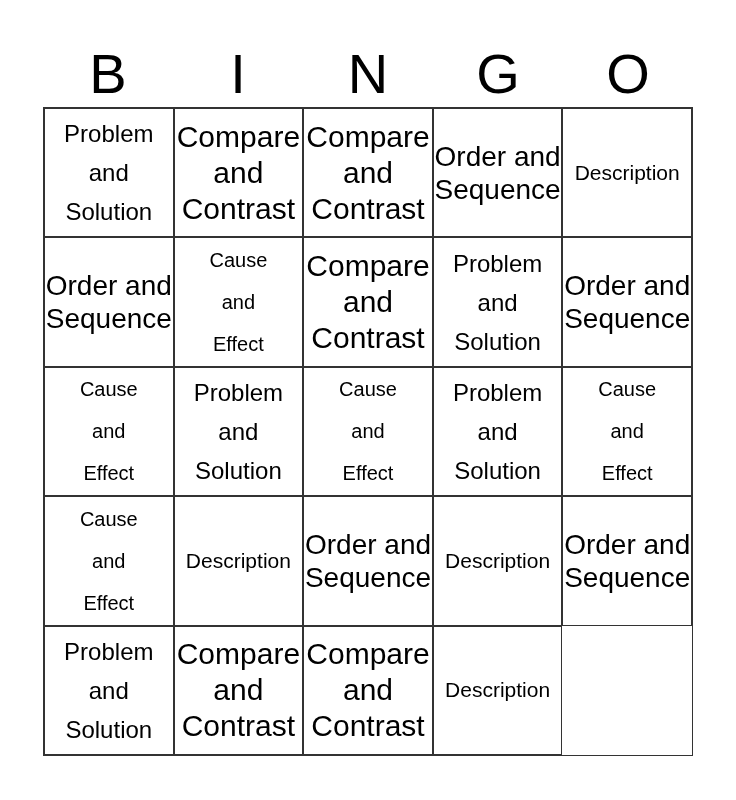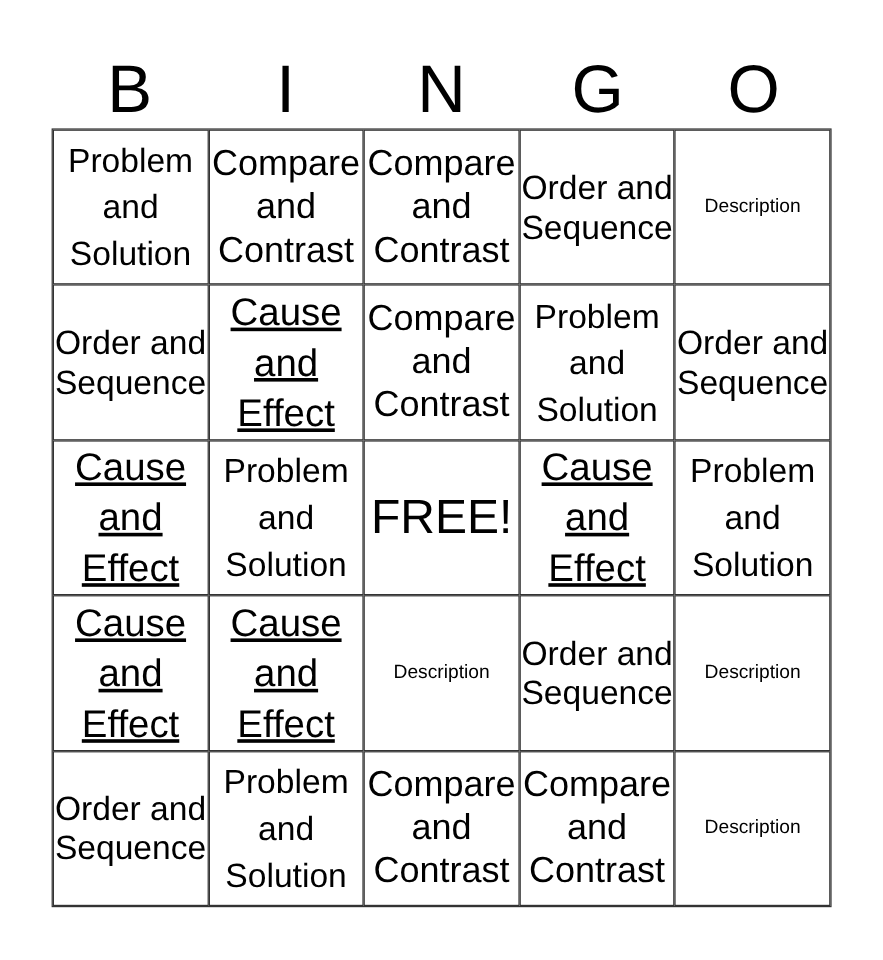--- a/index.html
+++ b/index.html
@@ -5,25 +5,25 @@
   html, body { margin:0; padding:0; background:#fff; }
   body { width:736px; height:800px; position:relative; font-family:"Liberation Sans", sans-serif; color:#000; overflow:hidden; }
   .header { position:absolute; left:43px; top:44px; width:650px; height:60px; display:flex; }
   .header .letter { width:130px; text-align:center; font-size:56px; line-height:60px; font-weight:normal; }
   .grid { position:absolute; left:43px; top:107px; width:650px; height:649px; display:grid;
           grid-template-columns:repeat(5,1fr); grid-template-rows:repeat(5,1fr);
           border:1.5px solid #333; box-sizing:border-box; }
   .cell { border:1px solid #333; display:flex; align-items:center; justify-content:center;
           text-align:center; box-sizing:border-box; overflow:hidden; }
   .cell span { display:block; }
-  .s-cause { font-size:32px; line-height:42px;text-decoration:underline; }
-  .s-problem { font-size:28px; line-height:39px; }
+  .s-cause { font-size:20px; line-height:42px; }
+  .s-problem { font-size:24px; line-height:39px; }
   .s-compare { font-size:30px; line-height:36px; }
   .s-order { font-size:28px; line-height:33px; }
-  .s-desc { font-size:16px; line-height:28px;text-align:center; }
+  .s-desc { font-size:21px; line-height:28px;text-align:center; }
   .s-free { font-size:40px; line-height:48px; }
 </style>
 </head>
 <body>
 
 <div class="header">
   <div class="letter">B</div>
   <div class="letter">I</div>
   <div class="letter">N</div>
   <div class="letter">G</div>
@@ -104,25 +104,20 @@
       </div>
     </div>
     <div class="cell">
       <div class="s-problem">
         <span>Problem</span>
         <span>and</span>
         <span>Solution</span>
       </div>
     </div>
     <div class="cell">
-      <div class="s-free">
-        <span>FREE!</span>
-      </div>
-    </div>
-    <div class="cell">
       <div class="s-cause">
         <span>Cause</span>
         <span>and</span>
         <span>Effect</span>
       </div>
     </div>
     <div class="cell">
       <div class="s-problem">
         <span>Problem</span>
         <span>and</span>

